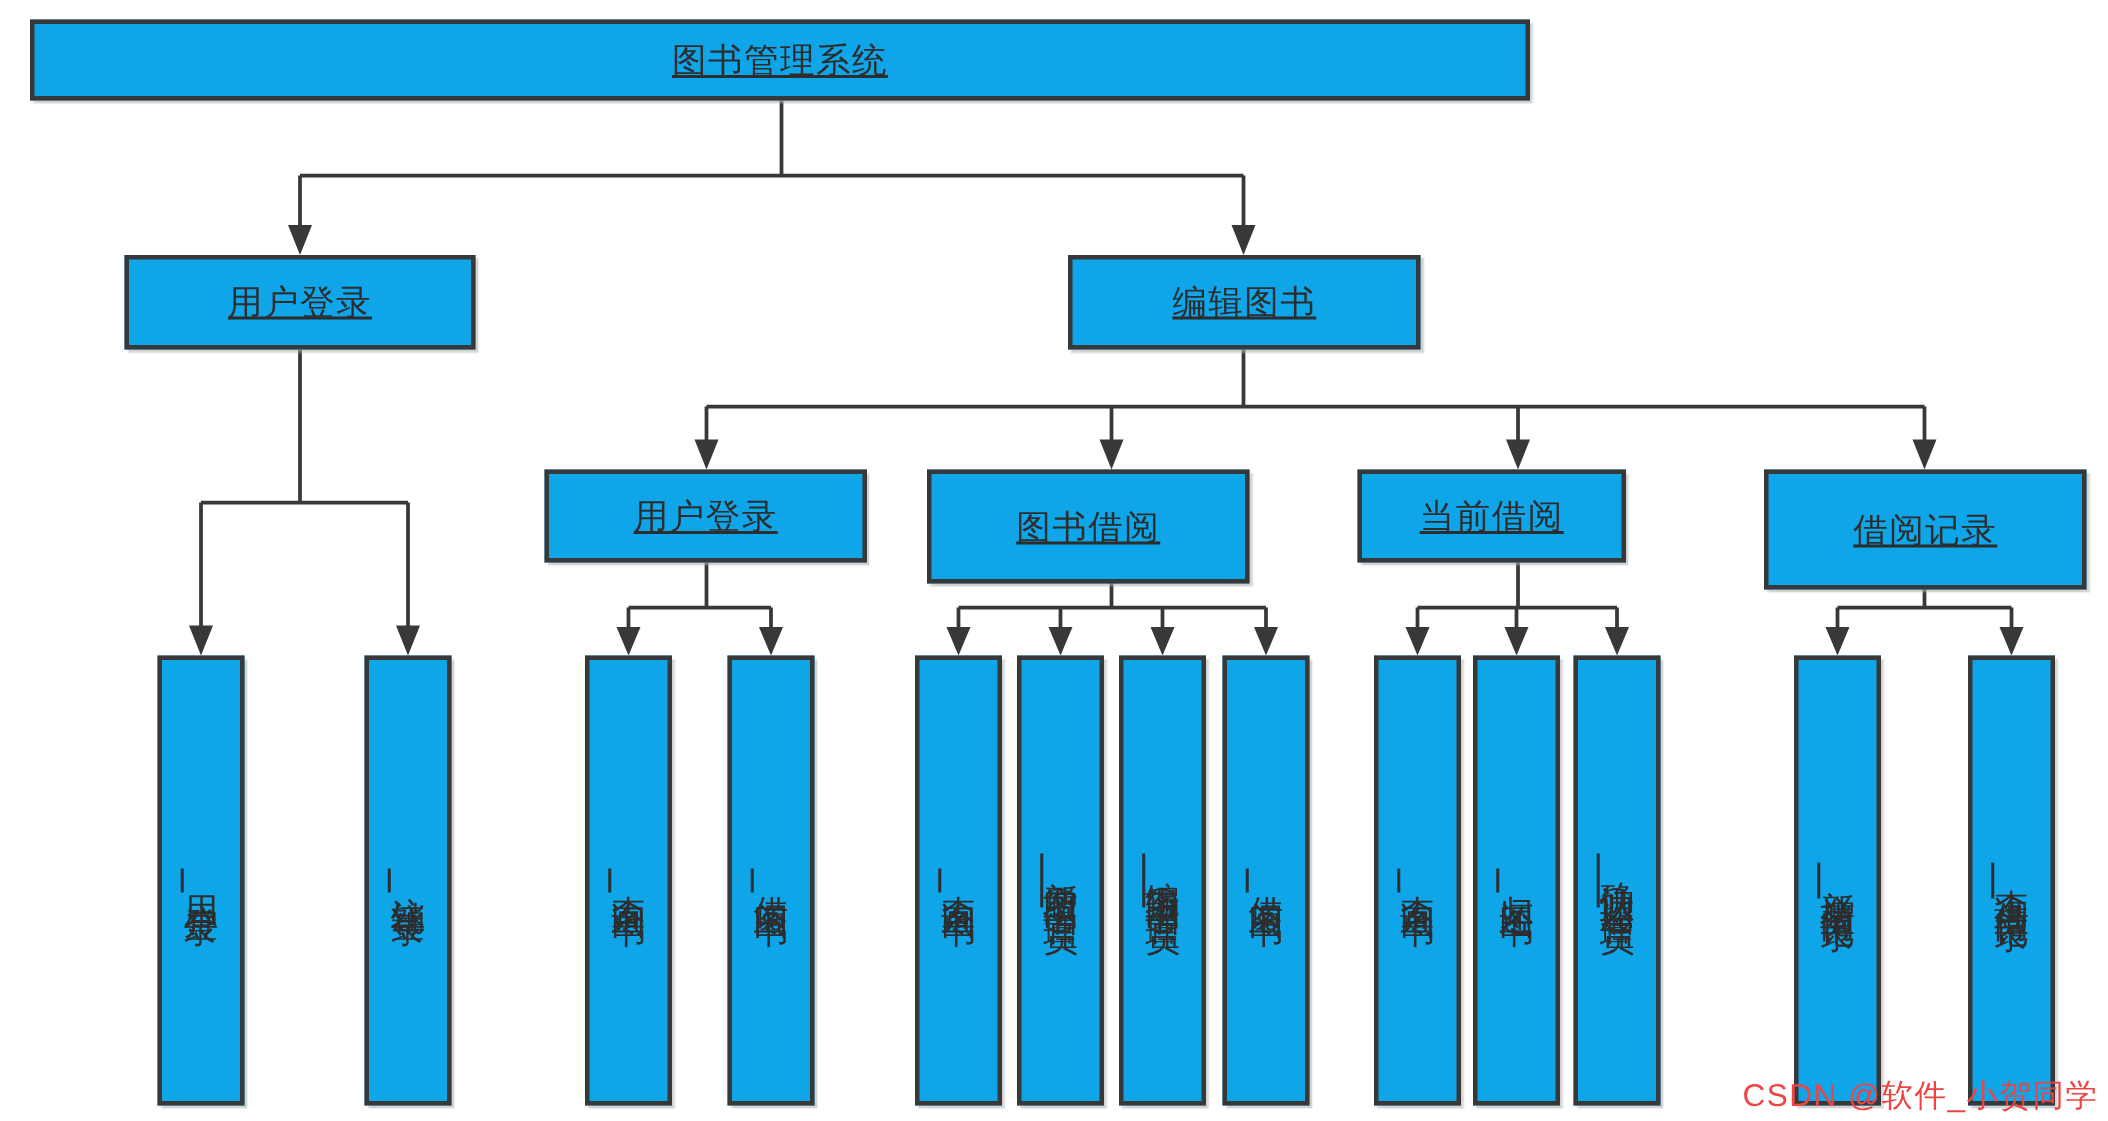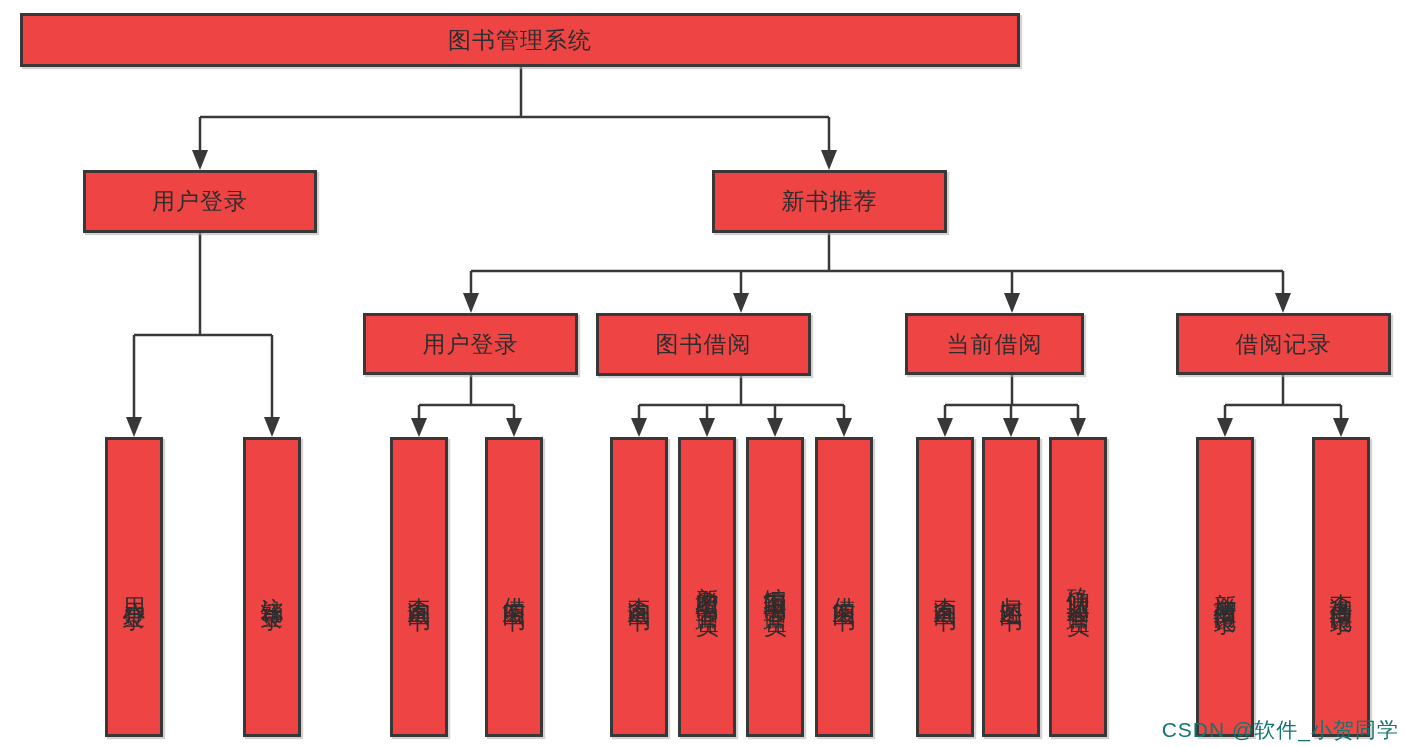--- a/index.html
+++ b/index.html
@@ -18,27 +18,28 @@
   #connectors {
     position: absolute;
     left: 0;
     top: 0;
     width: 1405px;
     height: 747px;
   }
   .node {
     position: absolute;
     box-sizing: border-box;
-    background: #ef4444;
+    background: #0ea5e9;
     border: 3px solid #383838;
     box-shadow: 2px 2px 1px rgba(175,175,175,0.55);
     display: flex;
     align-items: center;
     justify-content: center;
     color: #2d2d2d;
+    text-decoration: underline;
   }
   .hnode {
     font-size: 23px;
     letter-spacing: 1px;
   }
   .vnode {
     width: 58px;
     top: 437px;
     height: 300px;
   }
@@ -48,21 +49,21 @@
     font-size: 23px;
     letter-spacing: 4px;
     line-height: 1;
     white-space: nowrap;
   }
   #watermark {
     position: absolute;
     right: 6px;
     bottom: 3px;
     font-size: 21px;
-    color: #0f766e;
+    color: #ef4444;
     letter-spacing: 1px;
     white-space: nowrap;
   }
 </style>
 </head>
 <body>
 
 <div id="canvas">
 
   <svg id="connectors" viewBox="0 0 1405 747" xmlns="http://www.w3.org/2000/svg">
@@ -108,26 +109,26 @@
       <polygon points="1070,418 1086,418 1078,437"></polygon>
 
       <polygon points="1217,418 1233,418 1225,437"></polygon>
       <polygon points="1333,418 1349,418 1341,437"></polygon>
     </g>
   </svg>
 
   <div class="node hnode" style="left:20px; top:13px; width:1000px; height:54px;">图书管理系统</div>
 
   <div class="node hnode" style="left:83px; top:170px; width:234px; height:63px;">用户登录</div>
-  <div class="node hnode" style="left:712px; top:170px; width:235px; height:63px;">新书推荐</div>
+  <div class="node hnode" style="left:712px; top:170px; width:235px; height:63px;">编辑图书</div>
 
   <div class="node hnode" style="left:363px; top:313px; width:215px; height:62px;">用户登录</div>
-  <div class="node hnode" style="left:596px; top:313px; width:215px; height:63px;">图书借阅</div>
+  <div class="node hnode" style="left:618px; top:313px; width:215px; height:76px;">图书借阅</div>
   <div class="node hnode" style="left:905px; top:313px; width:179px; height:62px;">当前借阅</div>
-  <div class="node hnode" style="left:1176px; top:313px; width:215px; height:62px;">借阅记录</div>
+  <div class="node hnode" style="left:1176px; top:313px; width:215px; height:80px;">借阅记录</div>
 
   <div class="node vnode" style="left:105px;">
     <span class="vtext">用户登录</span>
   </div>
   <div class="node vnode" style="left:243px;">
     <span class="vtext">注销登录</span>
   </div>
 
   <div class="node vnode" style="left:390px;">
     <span class="vtext">查询图书</span>

